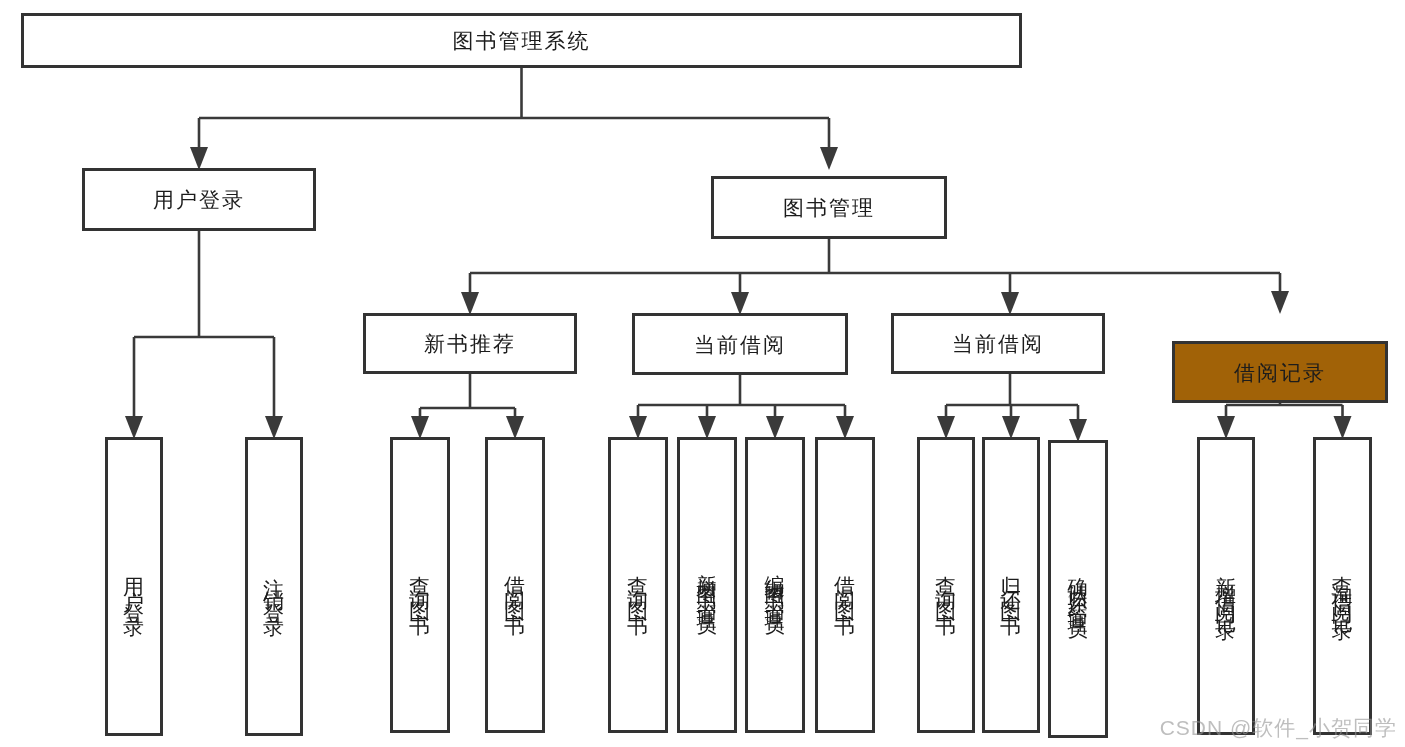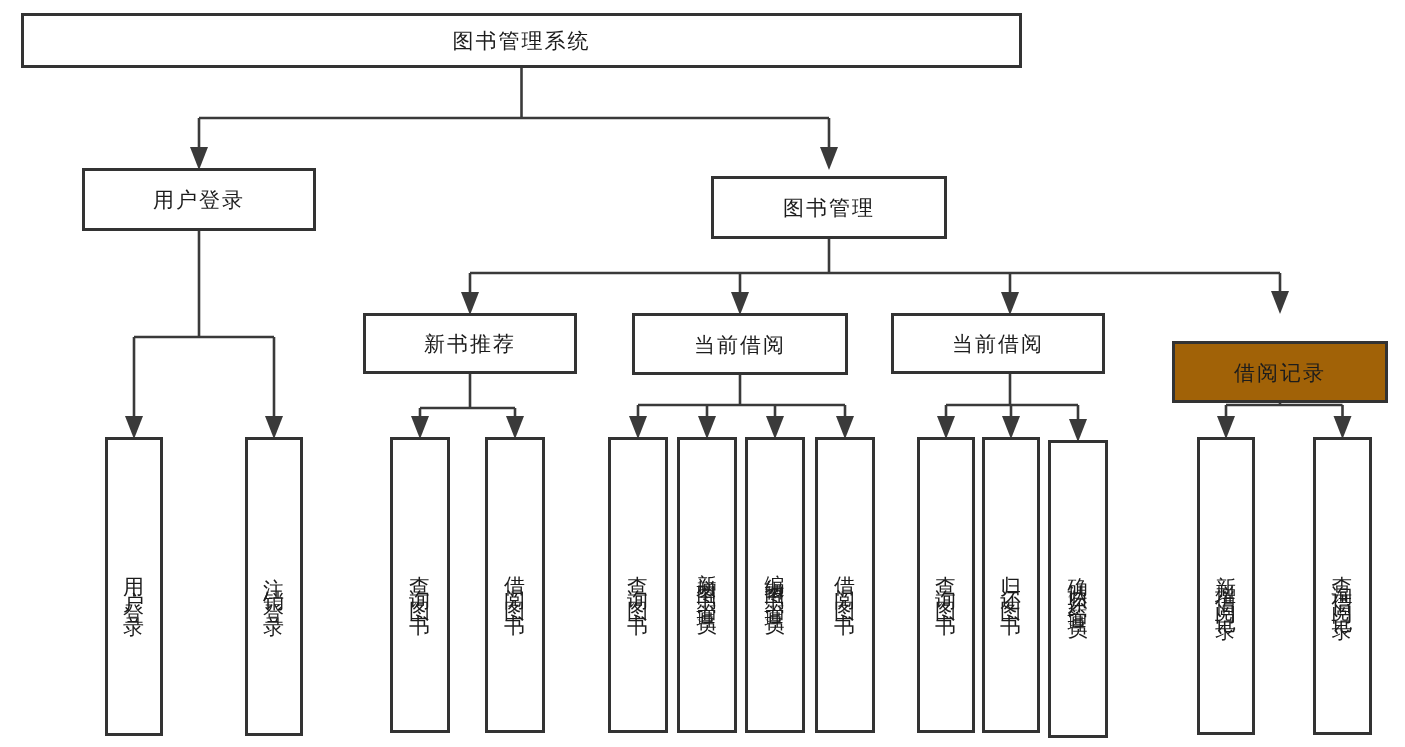--- a/index.html
+++ b/index.html
@@ -168,13 +168,14 @@
       <div class="node vertical v-long" style="left: 1048px; top: 440px; width: 60px; height: 298px; border-color: rgb(51, 51, 51); background: rgb(255, 255, 255); color: rgb(28, 28, 28);">
         <span class="label">确认归还（管理员）</span>
       </div>
       <div class="node vertical v-med" style="left: 1197px; top: 437px; width: 58px; height: 298px; border-color: rgb(51, 51, 51); background: rgb(255, 255, 255); color: rgb(28, 28, 28);">
         <span class="label">新增借阅记录</span>
       </div>
       <div class="node vertical v-med" style="left: 1313px; top: 437px; width: 59px; height: 298px; border-color: rgb(51, 51, 51); background: rgb(255, 255, 255); color: rgb(28, 28, 28);">
         <span class="label">查询借阅记录</span>
       </div>
     </div>
+  <div id="watermark">CSDN @软件_小贺同学</div>
 </div>
 
 </body></html>

